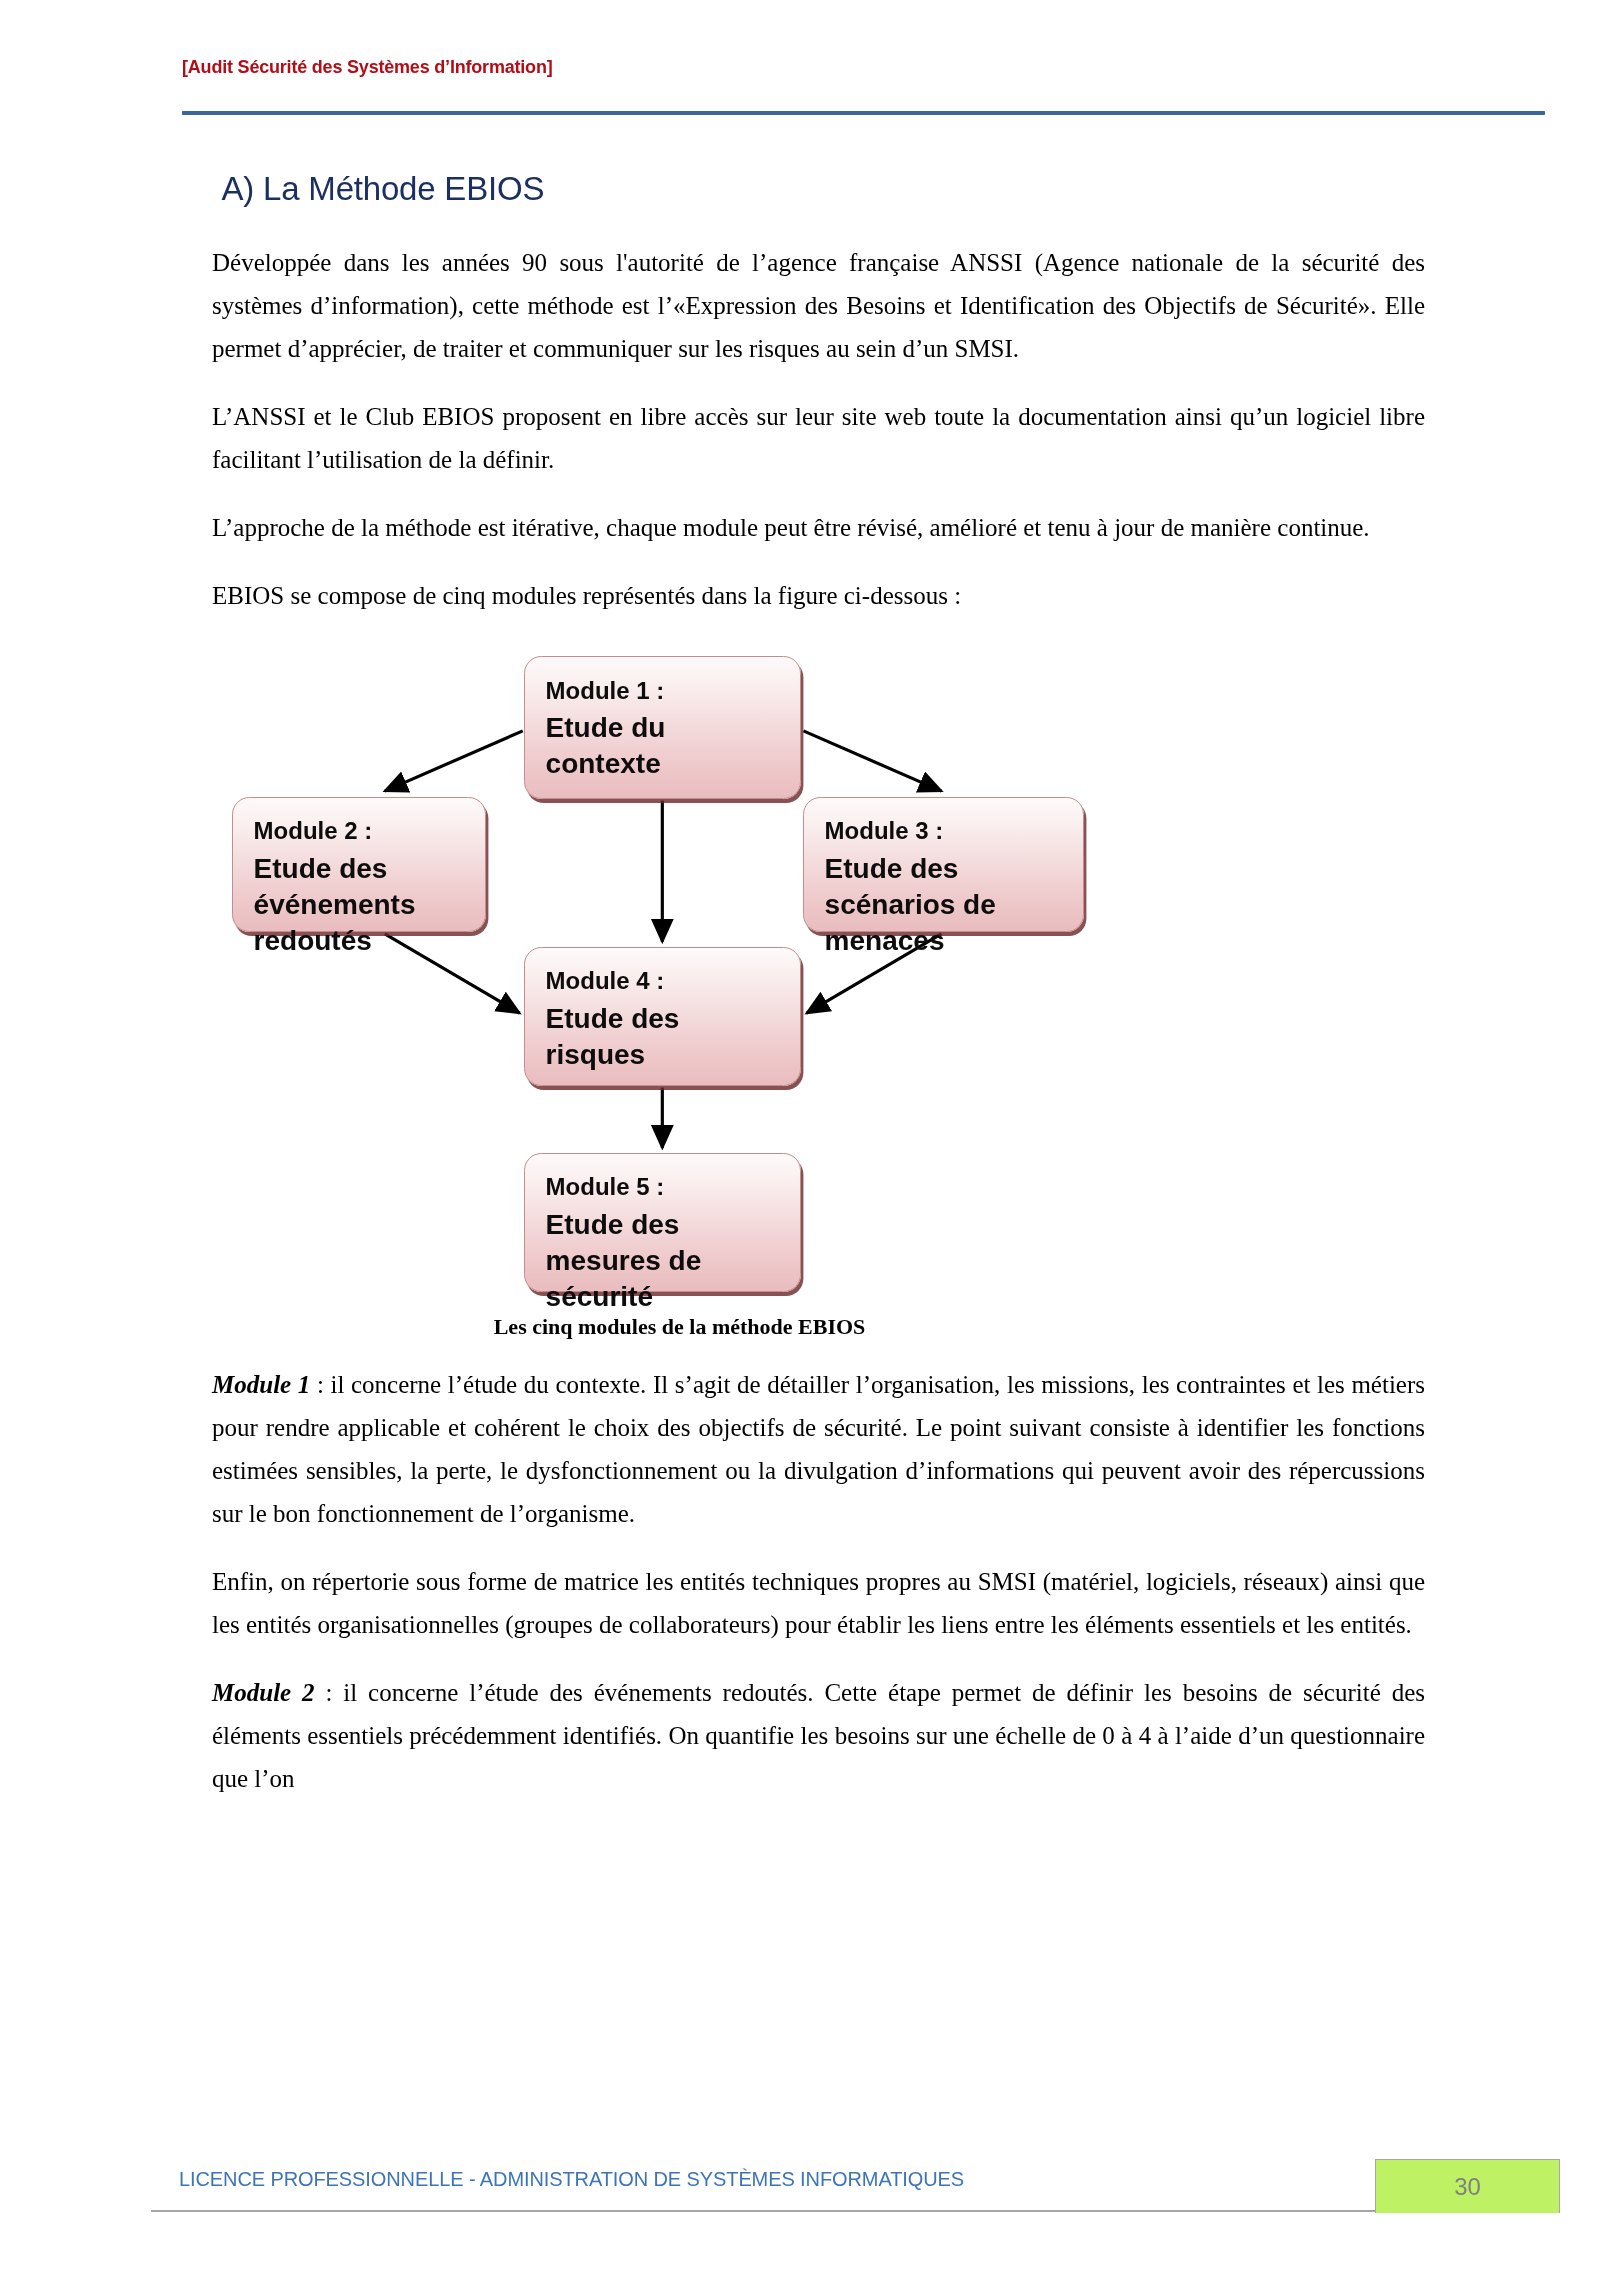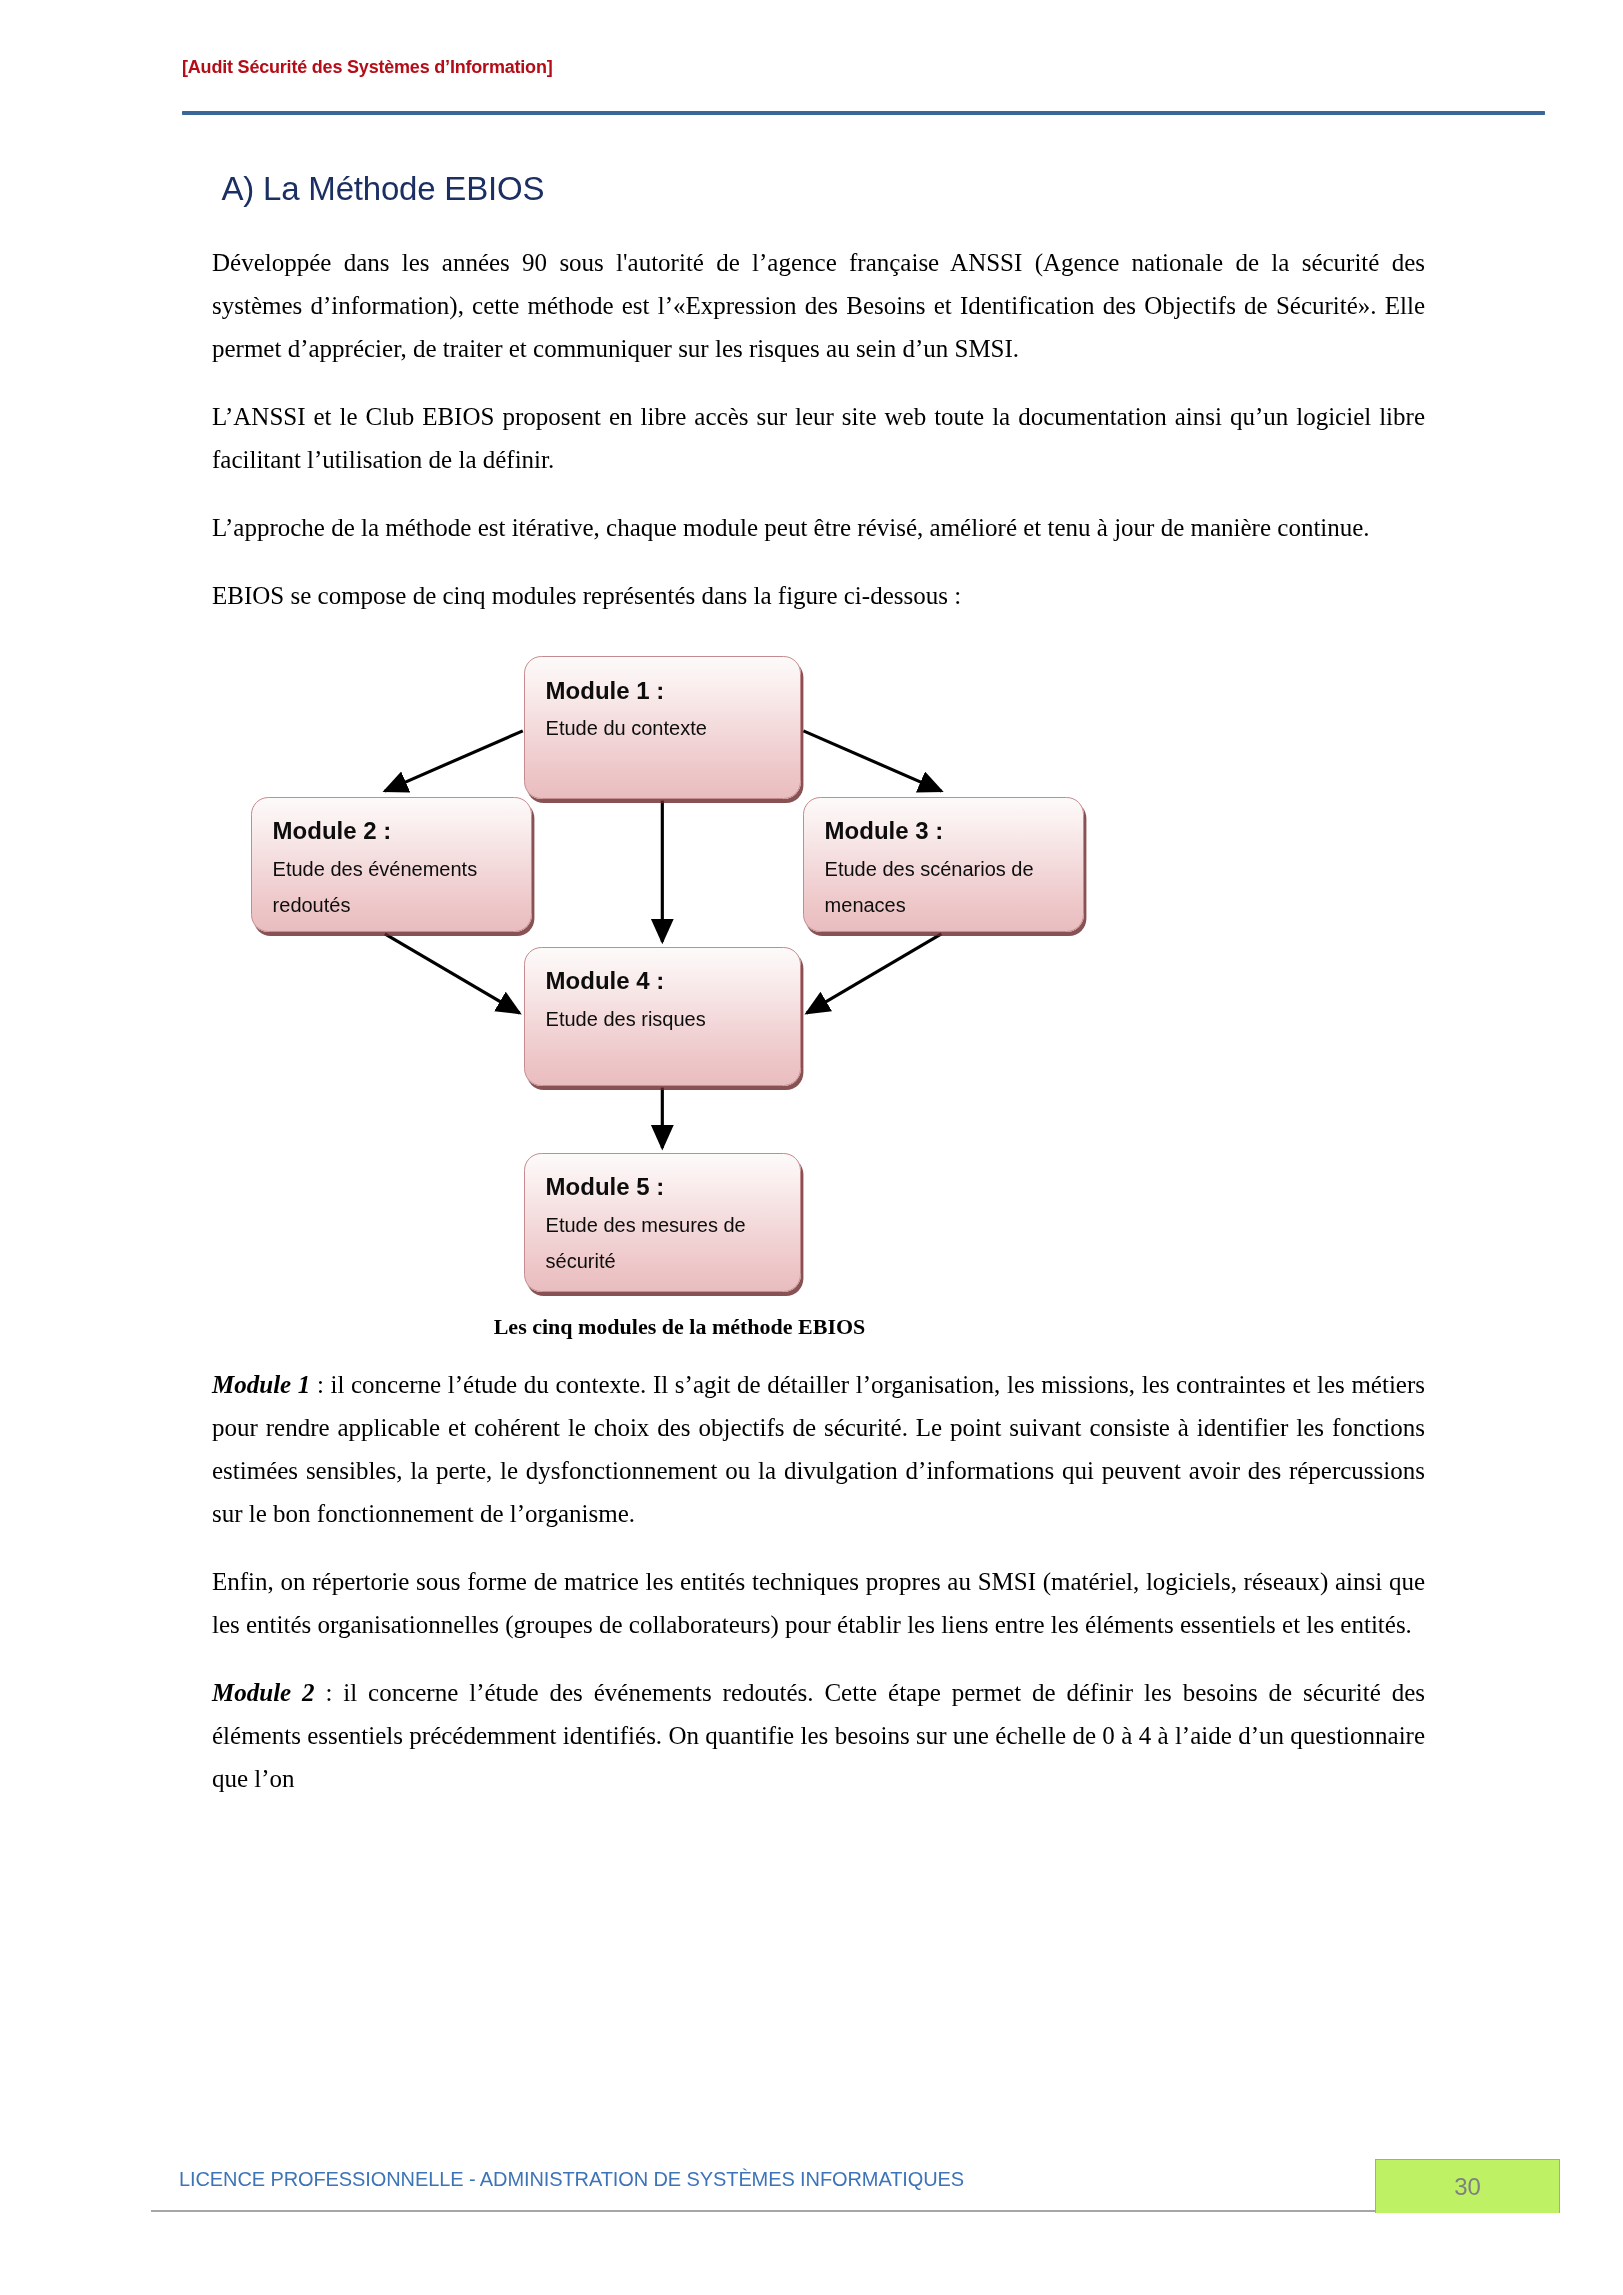--- a/index.html
+++ b/index.html
@@ -126,30 +126,30 @@
   .mod-title {
     font-family: "Liberation Sans", sans-serif;
     font-weight: bold;
     font-size: 24px;
     color: #0d0d0d;
     line-height: 32px;
     white-space: nowrap;
   }
   .mod-sub {
     font-family: "Liberation Sans", sans-serif;
-    font-weight: normal;
-    font-size: 20px;
+    font-weight: bold;
+    font-size: 28px;
     color: #0d0d0d;
     line-height: 36px;
     margin-top: 3.2px;
   }
 
   
   #box-m1 { left: 312px;  top: 14.3px;  width: 277px; height: 143px; }
-  #box-m2 { left: 39px;   top: 155px; width: 281px; height: 135px; }
+  #box-m2 { left: 20px;   top: 155px; width: 254px; height: 135px; }
   #box-m3 { left: 591px;  top: 155px; width: 281px; height: 135px; }
   #box-m4 { left: 312px;  top: 305px; width: 277px; height: 139px; }
   #box-m5 { left: 312px;  top: 511px; width: 277px; height: 139px; }
 
   .fig-caption {
     position: absolute;
     left: 0;
     top: 672px;
     width: 935px;
     text-align: center;

